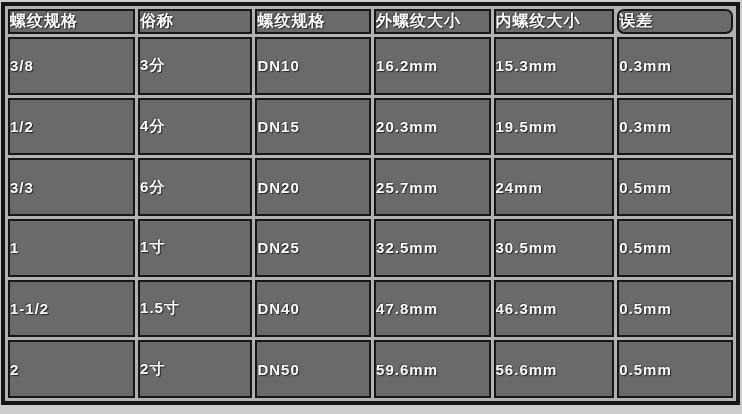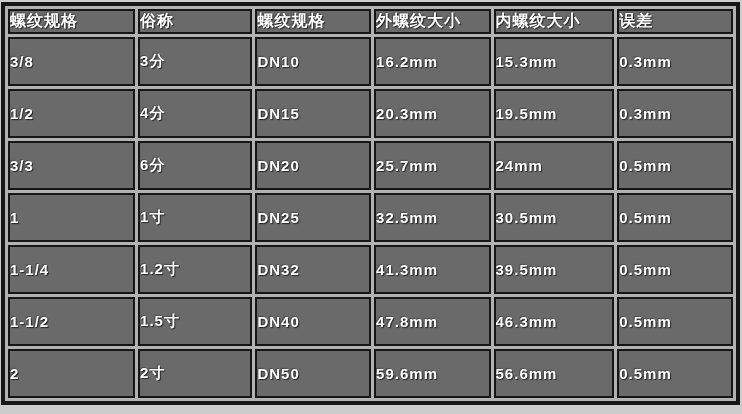--- a/index.html
+++ b/index.html
@@ -53,21 +53,21 @@
     overflow: hidden;
   }
   th {
     font-size: 16px;
   }
   th:nth-child(1) { width: 17.9%; }
   th:nth-child(2) { width: 16.1%; }
   th:nth-child(3) { width: 16.3%; }
   th:nth-child(4) { width: 16.4%; margin-left: 24px; }
   th:nth-child(5) { width: 17.0%; }
-  th:nth-child(6) { width: 16.3%; }
+  th:nth-child(6) { width: 16.3%; border-radius: 7px; }
 </style>
 </head>
 <body>
 
 <div class="canvas">
   <table class="spec-table">
     <thead>
       <tr>
           <th>螺纹规格</th>
           <th>俗称</th>
@@ -104,28 +104,20 @@
         </tr>
         <tr>
           <td>1</td>
           <td>1寸</td>
           <td>DN25</td>
           <td>32.5mm</td>
           <td>30.5mm</td>
           <td>0.5mm</td>
         </tr>
         <tr>
-          <td>1-1/4</td>
-          <td>1.2寸</td>
-          <td>DN32</td>
-          <td>41.3mm</td>
-          <td>39.5mm</td>
-          <td>0.5mm</td>
-        </tr>
-        <tr>
           <td>1-1/2</td>
           <td>1.5寸</td>
           <td>DN40</td>
           <td>47.8mm</td>
           <td>46.3mm</td>
           <td>0.5mm</td>
         </tr>
         <tr>
           <td>2</td>
           <td>2寸</td>

